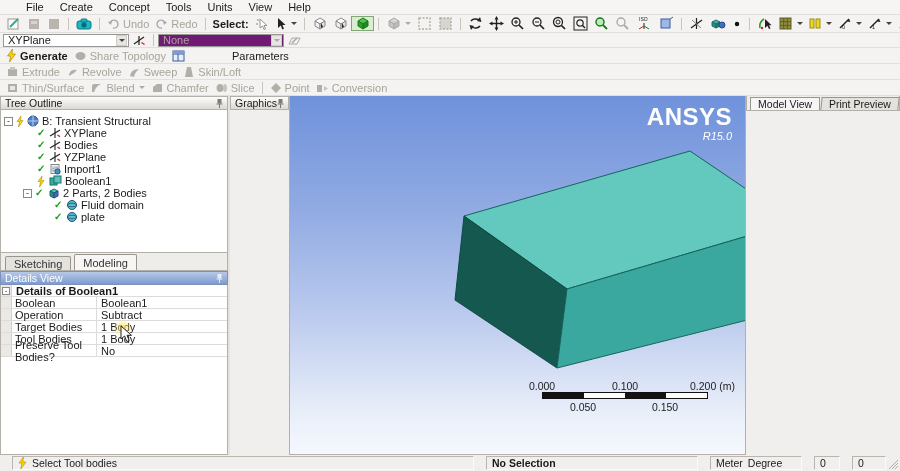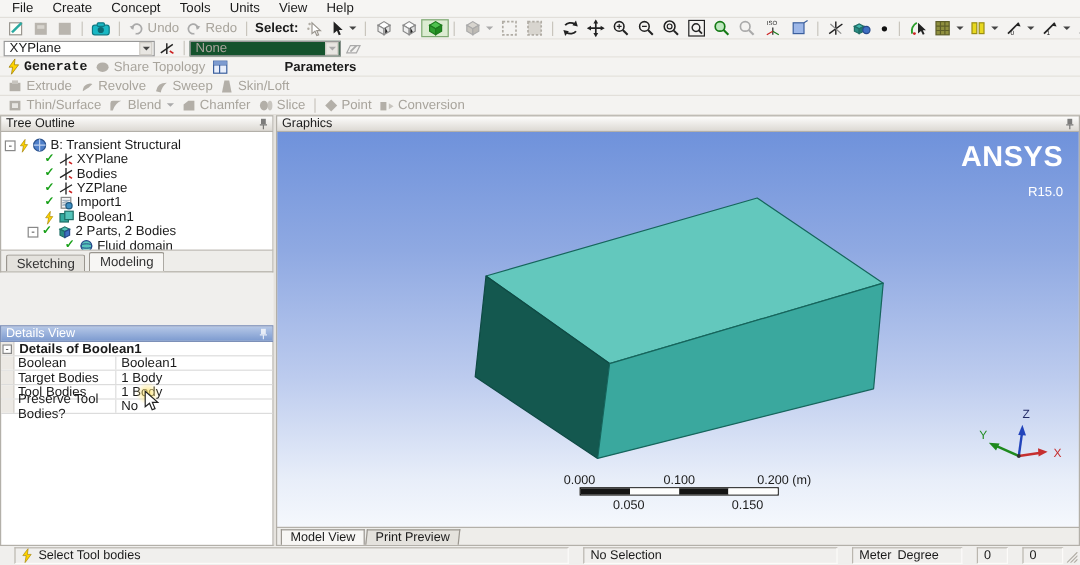--- a/index.html
+++ b/index.html
@@ -1,91 +1,91 @@
 <!DOCTYPE html>
 <html><head>
 <meta charset="utf-8">
 <style>
   * { box-sizing: border-box; margin:0; padding:0; }
   html,body { width:900px; height:471px; overflow:hidden; }
   body { font-family:"Liberation Sans", sans-serif; font-size:11px; color:#1a1a1a; background:#f0efed; position:relative; }
 
   
-  .menubar { height:15px; display:flex; align-items:center; background:#f6f5f3; border-bottom:1px solid #e2dfda; padding-left:2px; }
+  .menubar { height:15px; display:flex; align-items:center; background:#f6f5f3; border-bottom:1px solid #e2dfda; padding-left:18px; }
   .menu-item { padding:1px 8px; cursor:default; }
   .tbrow { display:flex; align-items:center; background:#f4f3f1; border-bottom:1px solid #e2dfda; padding:0 3px; }
   #tb1 { height:18px; }
   #tb2 { height:15px; }
   #tb3,#tb4,#tb5 { height:16px; }
   .sep { width:1px; height:12px; background:#c9c5bd; margin:0 4px; flex:0 0 auto; }
   .tbtn { display:flex; align-items:center; gap:3px; padding:0 3px; height:15px; flex:0 0 auto; }
   .tbtn .lab { white-space:nowrap; }
   .dis { color:#a8a49c; }
   .dda { width:0; height:0; border-left:3px solid transparent; border-right:3px solid transparent; border-top:3px solid #444; margin-left:1px; }
   .dda.g { border-top-color:#aaa; }
   .i { display:inline-block; flex:0 0 auto; line-height:0; }
   .combo { width:126px; height:13px; background:#fff; border:1px solid #989898; display:flex; align-items:center; justify-content:space-between; padding:0 1px 0 4px; }
-  .combo.disabled { background:#14532d; color:#a8a49c;align-items:flex-end; }
+  .combo.disabled { background:#701a75; color:#a8a49c;align-items:flex-end; }
   .combo .cbtn { width:11px; height:11px; display:flex; align-items:center; justify-content:center; background:#e8e6e2; border:1px solid #cfccc6; }
   .spacer { flex:1; }
   .boldlab { font-weight:bold; padding:0 3px; }
 
   
   .main { position:absolute; top:96px; left:0; right:0; bottom:16px; display:flex; }
   .leftcol { width:228px; display:flex; flex-direction:column; flex:0 0 auto;justify-content:space-between; }
   .splitter { width:2px; background:#e6e3de; flex:0 0 auto; }
-  .rightcol { flex:1; display:flex; flex-direction:column; min-width:0; }
+  .rightcol { flex:1; display:flex; flex-direction:row; min-width:0; }
 
   .phdr { height:14px; background:linear-gradient(#fdfdfc,#dcd9d3); border:1px solid #b3b0a9; display:flex; align-items:center; justify-content:space-between; padding:0 4px; font-size:10.5px; }
   .pin { opacity:.75; }
 
   .tree { flex:1; background:#fff; border:1px solid #b3b0a9; border-top:none; padding-top:5px; overflow:hidden; }
   .trow { display:flex; align-items:center; height:12px; gap:3px; white-space:nowrap; }
   .exp { width:9px; height:9px; border:1px solid #888; background:#fff; font-size:9px; line-height:7px; text-align:center; color:#333; flex:0 0 auto; }
   .chk { color:#18a018; font-weight:bold; font-size:10px; width:9px; line-height:10px; }
   .pl2 { padding-left:3px; } .pl36 { padding-left:36px; } .pl22 { padding-left:22px; } .pl53 { padding-left:53px; }
 
   .tabstrip { height:18px; background:#eeedea; border:1px solid #b3b0a9; border-top:none; display:flex; align-items:flex-end; padding:0 0 0 4px; gap:3px; }
   .ptab { height:14px; padding:0 8px; border:1px solid #9a968f; border-bottom:none; border-radius:2px 2px 0 0; background:#e4e2dd; color:#333; display:flex; align-items:center; }
   .ptab.active { background:#f7f6f4; height:16px; }
 
-  .dhdr { height:14px; background:linear-gradient(#b6c8e7,#7d9bd0); border:1px solid #7d90b8; color:#fff; display:flex; align-items:center; justify-content:space-between; padding:0 4px; font-size:10.5px;margin-top:44px; }
+  .dhdr { height:14px; background:linear-gradient(#b6c8e7,#7d9bd0); border:1px solid #7d90b8; color:#fff; display:flex; align-items:center; justify-content:space-between; padding:0 4px; font-size:10.5px; }
   .details { height:170px; background:#fff; border:1px solid #b3b0a9; border-top:none; position:relative; }
   .drow { display:flex; height:12px; border-bottom:1px solid #dcdcdc; align-items:stretch; }
   .dgut { width:11px; background:#ece9e4; border-right:1px solid #d5d2cc; display:flex; align-items:center; justify-content:center; flex:0 0 auto; }
   .dlabel { width:85px; border-right:1px solid #dcdcdc; padding:0 3px; display:flex; align-items:center; flex:0 0 auto; }
   .dval { flex:1; padding:0 4px; display:flex; align-items:center; }
   .dheadtxt { font-weight:bold; }
   .dexp { width:8px; height:8px; border:1px solid #888; background:#fff; font-size:8px; line-height:6px; text-align:center; color:#333; }
 
   
   .viewport { flex:1; position:relative; border:1px solid #b3b0a9; border-top:none; overflow:hidden;
     background:linear-gradient(180deg,#6F92DB 0%, #8FA9E2 30%, #BCCBEE 62%, #E8EEF9 88%, #F5F8FD 100%); }
   .brand { position:absolute; top:9px; right:13px; text-align:right; color:#fff; line-height:1; }
   .brand .a { font-size:24px; font-weight:bold; letter-spacing:.5px; }
-  .brand .v { font-size:11px; margin-top:12px; }
+  .brand .v { font-size:11px; margin-top:2px;font-style:italic; }
   .boxsvg { position:absolute; left:0; top:0; }
   .triadsvg { position:absolute; left:573px; top:226px; }
   .triadsvg text { font-size:10px; font-family:"Liberation Sans", sans-serif; }
 
   .ruler { position:absolute; left:252px; top:284px; width:166px; height:32px; font-size:10.5px; color:#1c1c1c; }
   .ruler .lab { position:absolute; width:30px; text-align:center; }
   .rbar { position:absolute; top:12px; left:0; width:166px; height:7px; border:1px solid #111; display:flex; background:#fff; }
   .rseg { flex:1; } .rseg.b { background:#141414; } .rseg.w { background:#fdfdfd; }
 
   .vtabs { height:15px; background:#eeedea; border:1px solid #b3b0a9; border-top:none; display:flex; align-items:flex-end; padding-left:3px; gap:1px; font-size:10.5px; }
   .vtab { height:13px; padding:0 7px; display:flex; align-items:center; border:1px solid #9a968f; border-bottom:none; background:#f7f6f4; }
   .vtab.inactive { background:#e4e2dd; transform:skewX(-6deg); }
   .vtab.inactive span { transform:skewX(6deg); }
 
   
   .statusbar { position:absolute; left:0; right:0; bottom:0; height:16px; background:#f0efed; display:flex; align-items:stretch; font-size:10.5px; }
   .ssec { margin:1px 0 1px 12px; padding:0 5px; display:flex; align-items:center; gap:5px; border:1px solid; border-color:#bab6ae #fcfbf9 #fcfbf9 #bab6ae; }
   .ssec.grow { flex:1; }
-  .w215{ width:212px; } .w92{ width:92px; } .w26{ width:26px; } .w34{ width:34px; }
+  .w215{ width:212px;font-weight:bold; } .w92{ width:92px; } .w26{ width:26px; } .w34{ width:34px; }
   .grip { width:14px; display:flex; align-items:flex-end; justify-content:flex-end; padding:2px; }
 
   
   .cursor-glow { position:absolute; left:112px; top:34px; width:20px; height:18px; border-radius:50%;
     background:radial-gradient(circle, rgba(255,228,110,.9) 0%, rgba(255,228,110,0) 70%); }
   .cursor { position:absolute; left:119px; top:40px; }
 </style>
 </head>
 <body>
 
@@ -374,36 +374,36 @@
           <line x1="5" y1="9" x2="10" y2="4" stroke="#aaa" stroke-width="1.6"></line>
         </svg></span>
     </span>
 </div>
 
 <div class="tbrow" id="tb3">
   <span class="tbtn">
     <span class="i"><svg width="11" height="13">
           <path d="M6.5 0 L1.5 7 H4.5 L3.5 13 L9.5 5 H6 Z" fill="#FFD400" stroke="#9a7b00" stroke-width=".6"></path>
         </svg></span>
-    <span class="lab" style="font-weight:bold;font-family:Liberation Mono, monospace;">Generate</span>
+    <span class="lab" style="font-weight:bold;">Generate</span>
   </span>
   <span class="tbtn dis">
     <span class="i"><svg width="13" height="11">
           <ellipse cx="6.5" cy="6" rx="5" ry="4" fill="#b3afa8"></ellipse>
         </svg></span>
     <span class="lab">Share Topology</span>
   </span>
   <span class="tbtn">
     <span class="i"><svg width="13" height="12">
           <rect x="1" y="1" width="11" height="10" fill="#e8eefb" stroke="#3b5f9e"></rect>
           <line x1="1" y1="4" x2="12" y2="4" stroke="#3b5f9e"></line>
           <line x1="6" y1="4" x2="6" y2="11" stroke="#3b5f9e"></line>
           <rect x="1" y="1" width="11" height="3" fill="#7d9bd0"></rect>
         </svg></span>
-    <span class="lab" style="font-weight:bold;padding-left:44px;">Parameters</span>
+    <span class="lab" style="font-weight:normal;padding-left:44px;">Parameters</span>
   </span>
 </div>
 
 <div class="tbrow" id="tb4">
   <span class="tbtn dis">
       <span class="i"><svg width="13" height="12">
           <rect x="2" y="3" width="9" height="7" fill="#b3afa8"></rect>
           <rect x="4" y="1" width="5" height="3" fill="#c8c5bf"></rect>
         </svg></span>
       <span class="lab">Extrude</span>
@@ -593,20 +593,25 @@
       <div class="drow">
         <span class="dgut">
             <span class="dexp">-</span>
           </span>
         <span class="dval dheadtxt">Details of Boolean1</span>
       </div>
       <div class="drow">
         <span class="dgut"></span>
         <span class="dlabel">Boolean</span>
         <span class="dval">Boolean1</span>
+      </div>
+      <div class="drow">
+        <span class="dgut"></span>
+        <span class="dlabel">Operation</span>
+        <span class="dval">Subtract</span>
       </div>
       <div class="drow">
         <span class="dgut"></span>
         <span class="dlabel">Target Bodies</span>
         <span class="dval">1 Body</span>
       </div>
       <div class="drow">
         <span class="dgut"></span>
         <span class="dlabel">Tool Bodies</span>
         <span class="dval">1 Body</span>
@@ -664,21 +669,21 @@
         <span class="lab" style="left:-15px; top:0;">0.000</span>
         <span class="lab" style="left:68px; top:0;">0.100</span>
         <span class="lab" style="left:148px; top:0; width:56px; text-align:left;">0.200 (m)</span>
         <div class="rbar">
           <span class="rseg b"></span>
           <span class="rseg w"></span>
           <span class="rseg b"></span>
           <span class="rseg w"></span>
         </div>
         <span class="lab" style="left:26px; top:21px;">0.050</span>
-        <span class="lab" style="left:125px; top:21px;">0.150</span>
+        <span class="lab" style="left:108px; top:21px;">0.150</span>
       </div>
     </div>
 
     <div class="vtabs">
       <span class="vtab">
           <span>Model View</span>
         </span>
       <span class="vtab inactive">
           <span>Print Preview</span>
         </span>

